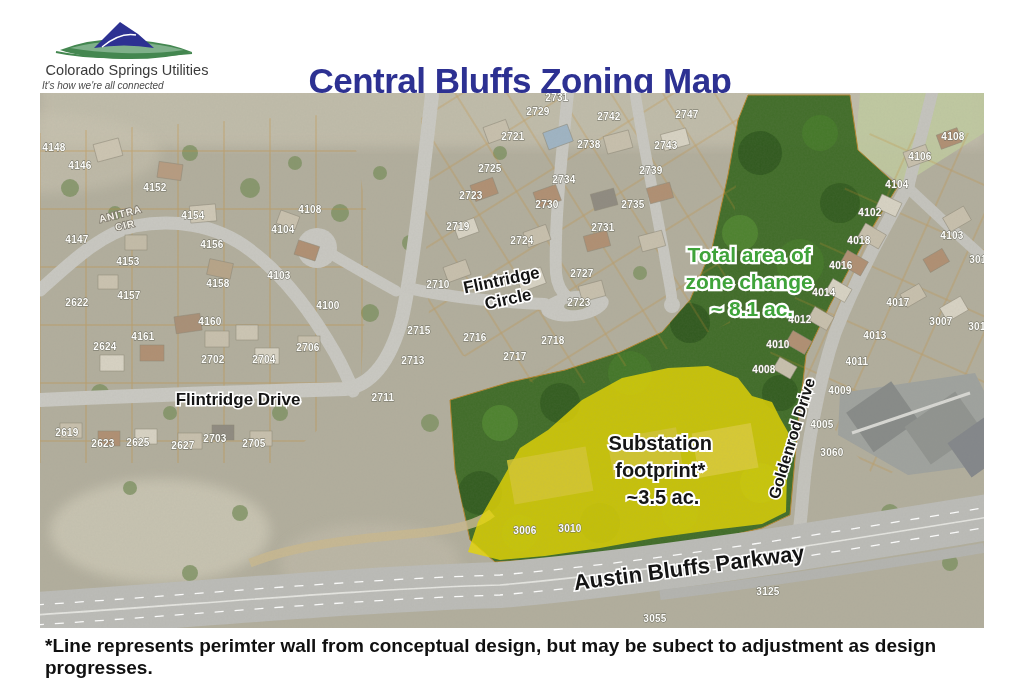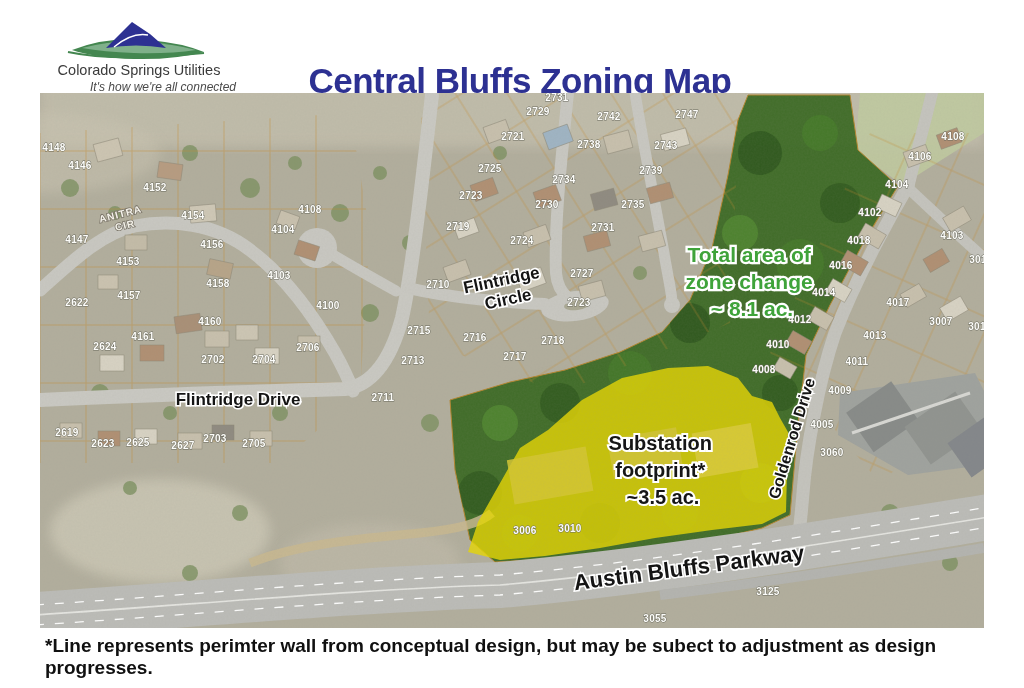--- a/index.html
+++ b/index.html
@@ -1,23 +1,23 @@
 <!DOCTYPE html>
 <html><head>
 <meta charset="utf-8">
 <style>
   html,body{margin:0;padding:0;background:#ffffff;}
   body{width:1024px;height:688px;position:relative;overflow:hidden;
        font-family:"Liberation Sans", sans-serif;}
   .header{position:absolute;left:0;top:0;width:1024px;height:93px;background:#fff;}
-  .logo{position:absolute;left:42px;top:10px;width:170px;height:78px;margin-left:12px;}
+  .logo{position:absolute;left:42px;top:10px;width:170px;height:78px;}
   .logo-name{position:absolute;left:0;top:52px;width:170px;text-align:center;
        font-size:14.5px;color:#3a3a3a;letter-spacing:0;white-space:nowrap;}
-  .logo-tag{position:absolute;left:12px;top:70px;width:170px;text-align:right;
-       font-size:12px;font-style:italic;color:#4a4a4a;white-space:nowrap;}
+  .logo-tag{position:absolute;left:0;top:70px;width:170px;text-align:left;
+       font-size:10px;font-style:italic;color:#4a4a4a;white-space:nowrap;}
   .page-title{position:absolute;left:240px;top:38px;width:560px;text-align:center;
        font-size:35px;font-weight:bold;color:#2d3192;letter-spacing:-0.5px;}
   .map-wrap{position:absolute;left:40px;top:93px;width:944px;height:535px;background:#b2ae9d;}
   .footer-note{position:absolute;left:45px;top:635px;width:950px;
        font-size:19px;font-weight:bold;color:#101010;}
   svg text{user-select:none;}
   .parcel{font-family:"Liberation Sans",sans-serif;font-size:10px;font-weight:700;
        fill:#fdfdfa;stroke:#6a6a5e;stroke-width:0.9px;paint-order:stroke;
        text-anchor:middle;letter-spacing:0.3px;}
   .street{font-family:"Liberation Sans",sans-serif;font-weight:bold;fill:#141414;

